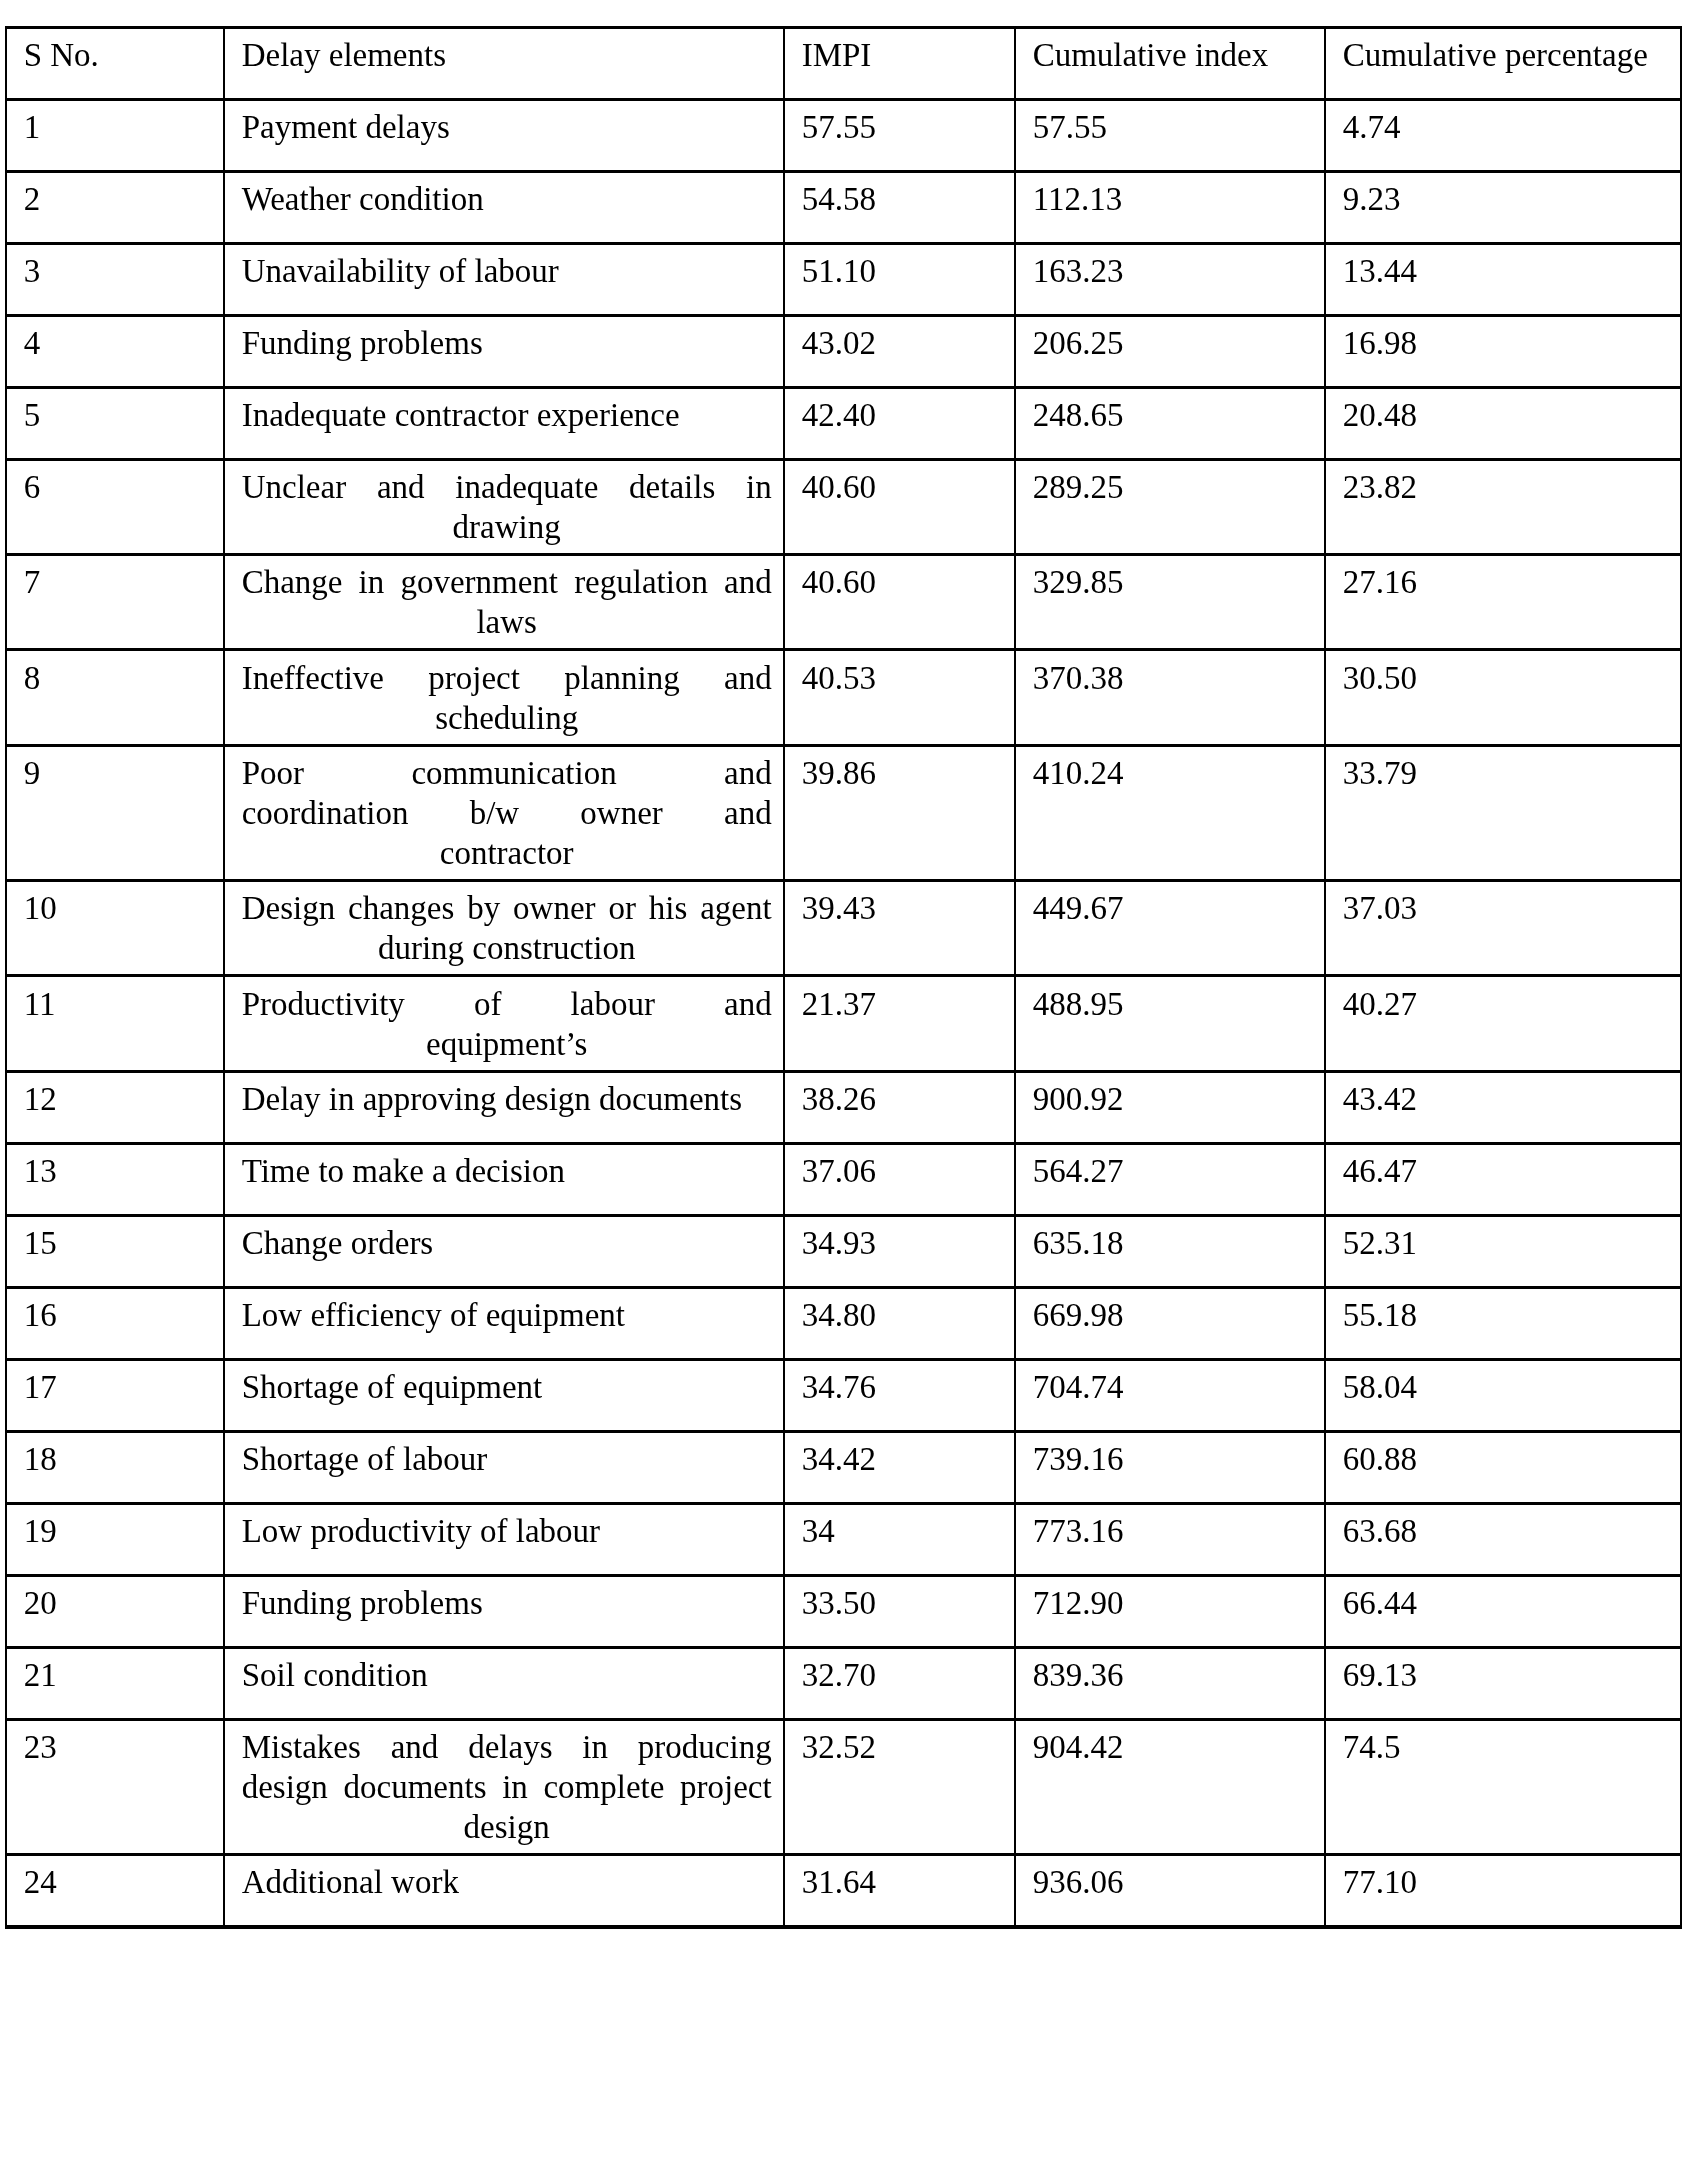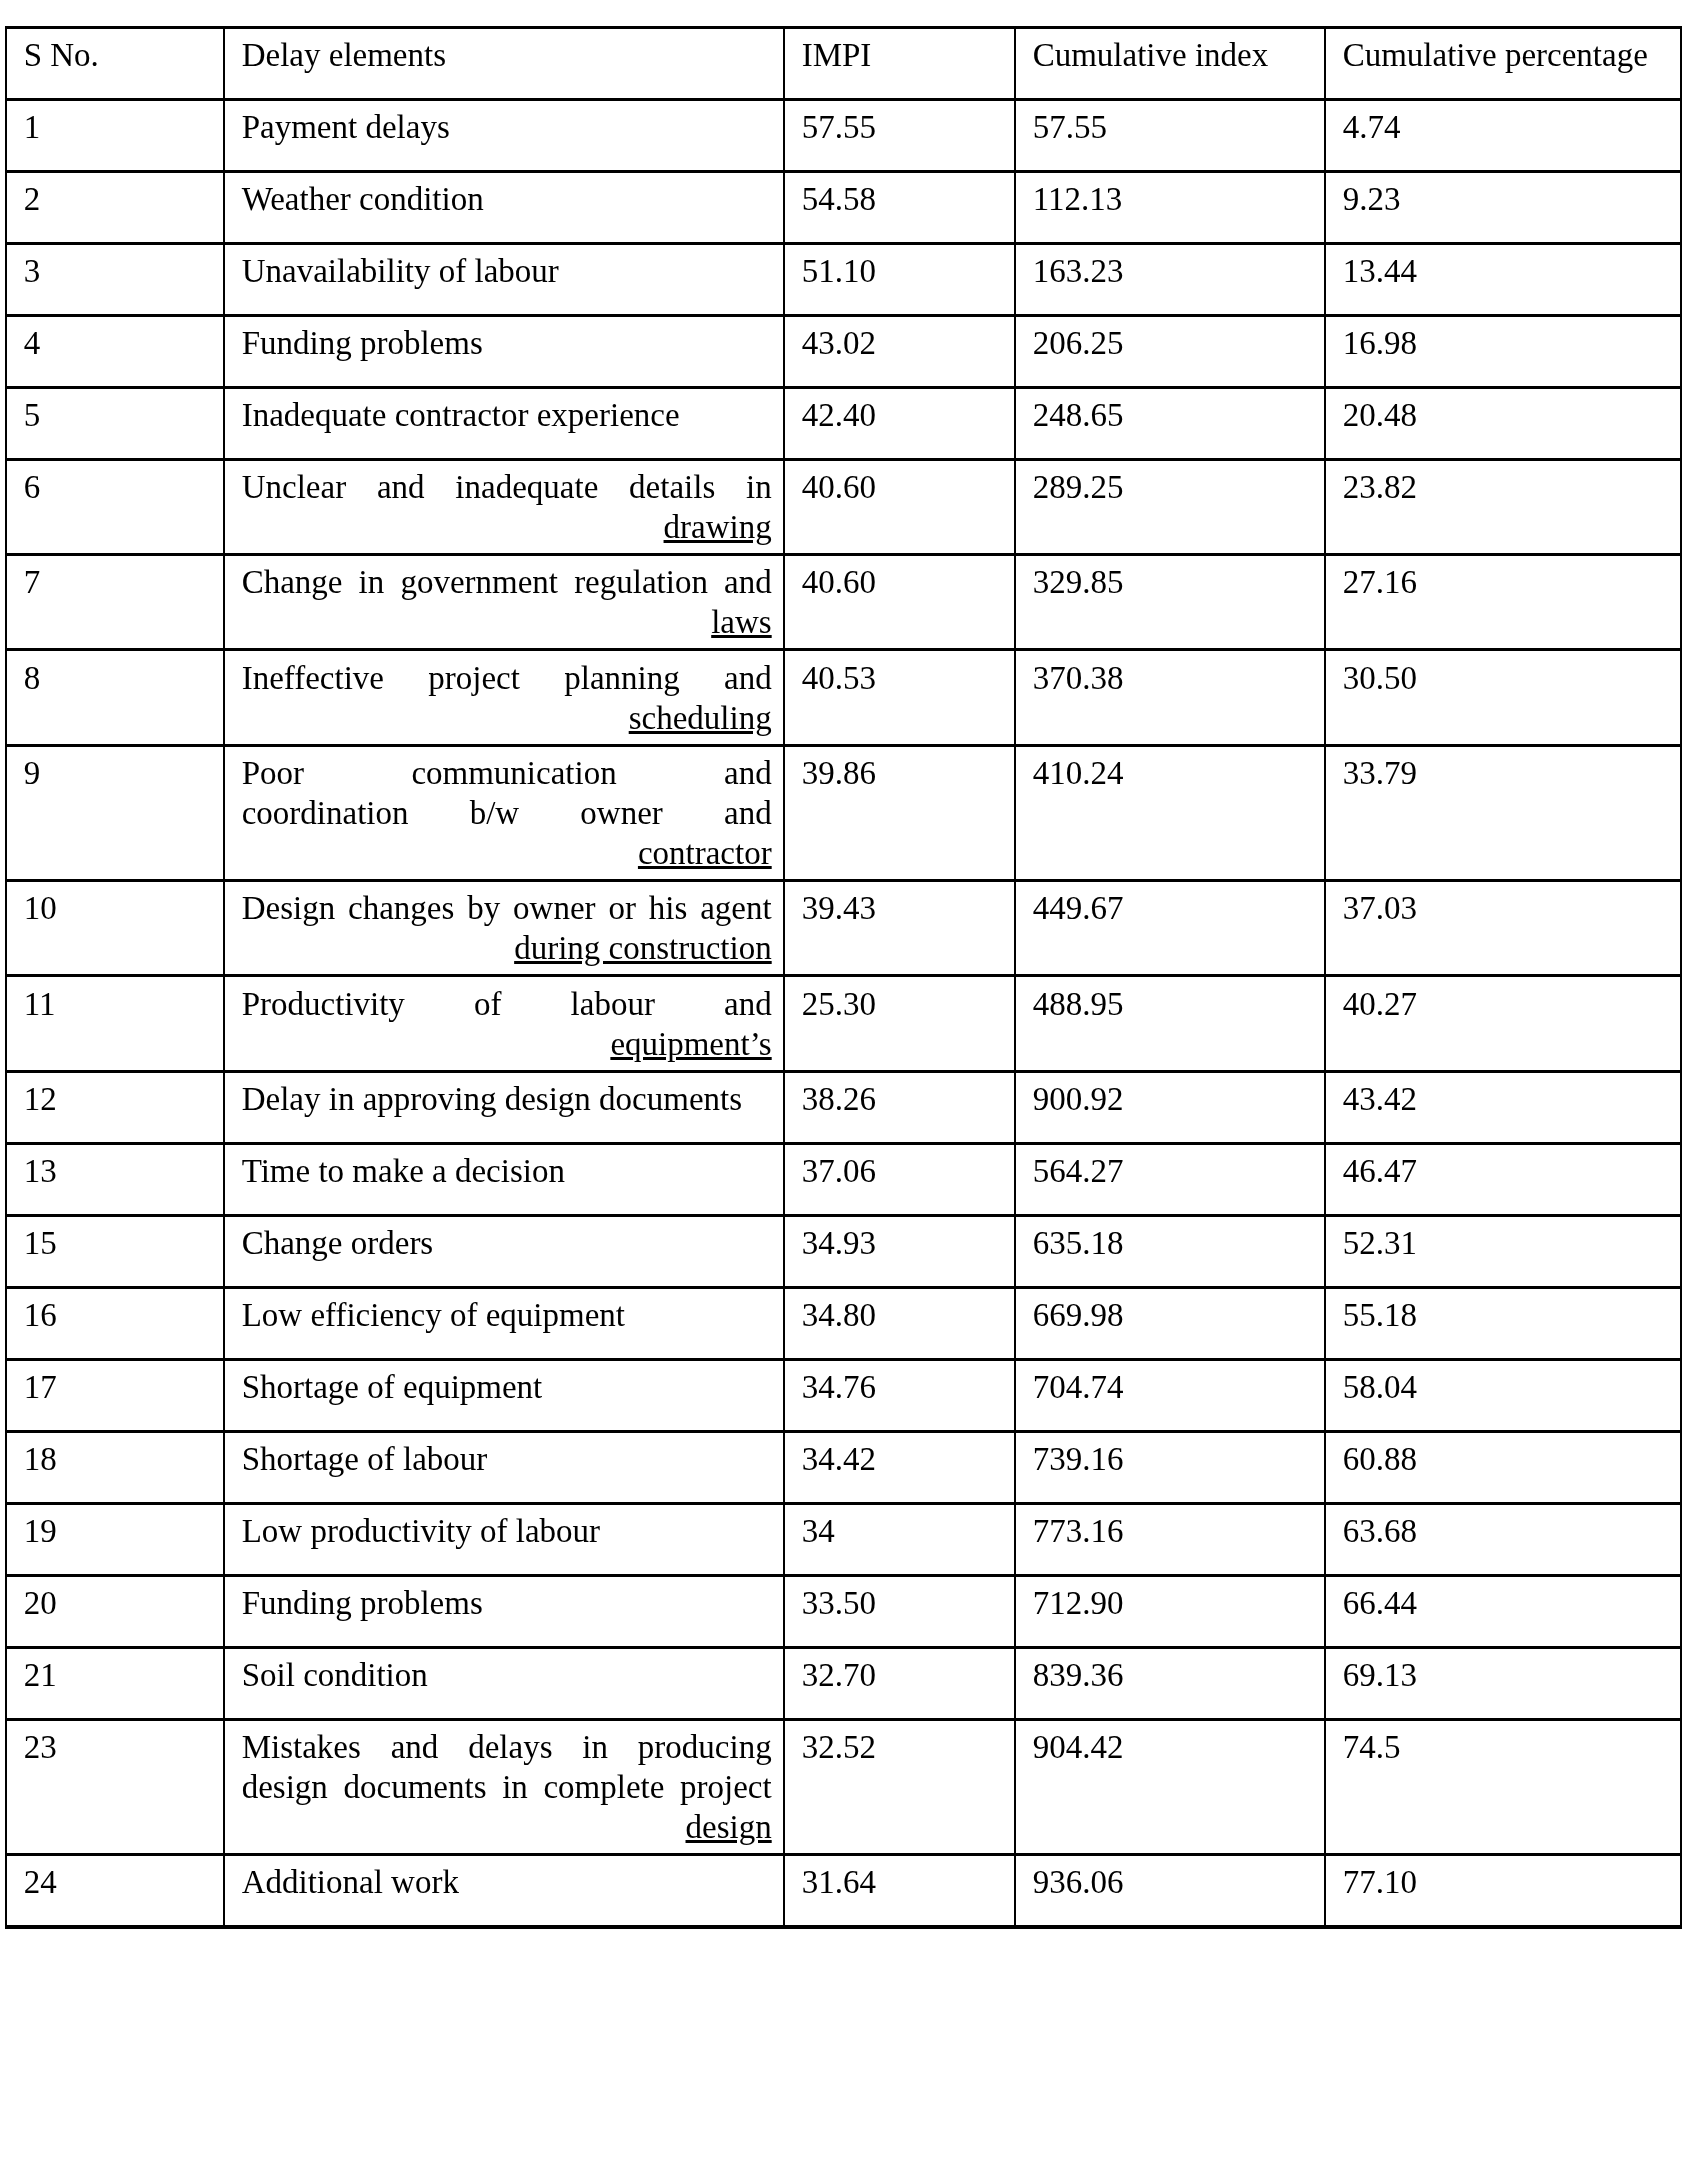--- a/index.html
+++ b/index.html
@@ -49,22 +49,21 @@
   table.delay-table thead tr { height: 72px; }
   table.delay-table tbody tr { height: 72px; }
 
   
   td .jl {
     text-align: justify;
     text-align-last: justify;
     font-family: Liberation Serif, serif;
   }
   td .ll {
-    text-align: right;
-    text-decoration: underline;
+    text-align: center;
   }
 </style>
 </head>
 <body>
 
 <div class="page">
   <table class="delay-table">
     <colgroup>
       <col class="c0">
         <col class="c1">
@@ -167,21 +166,21 @@
           <td>39.43</td>
           <td>449.67</td>
           <td>37.03</td>
         </tr>
         <tr>
           <td>11</td>
           <td>
             <div class="jl">Productivity of labour and</div>
             <div class="ll">equipment’s</div>
           </td>
-          <td>25.30</td>
+          <td>21.37</td>
           <td>488.95</td>
           <td>40.27</td>
         </tr>
         <tr>
           <td>12</td>
           <td>Delay in approving design documents</td>
           <td>38.26</td>
           <td>900.92</td>
           <td>43.42</td>
         </tr>

